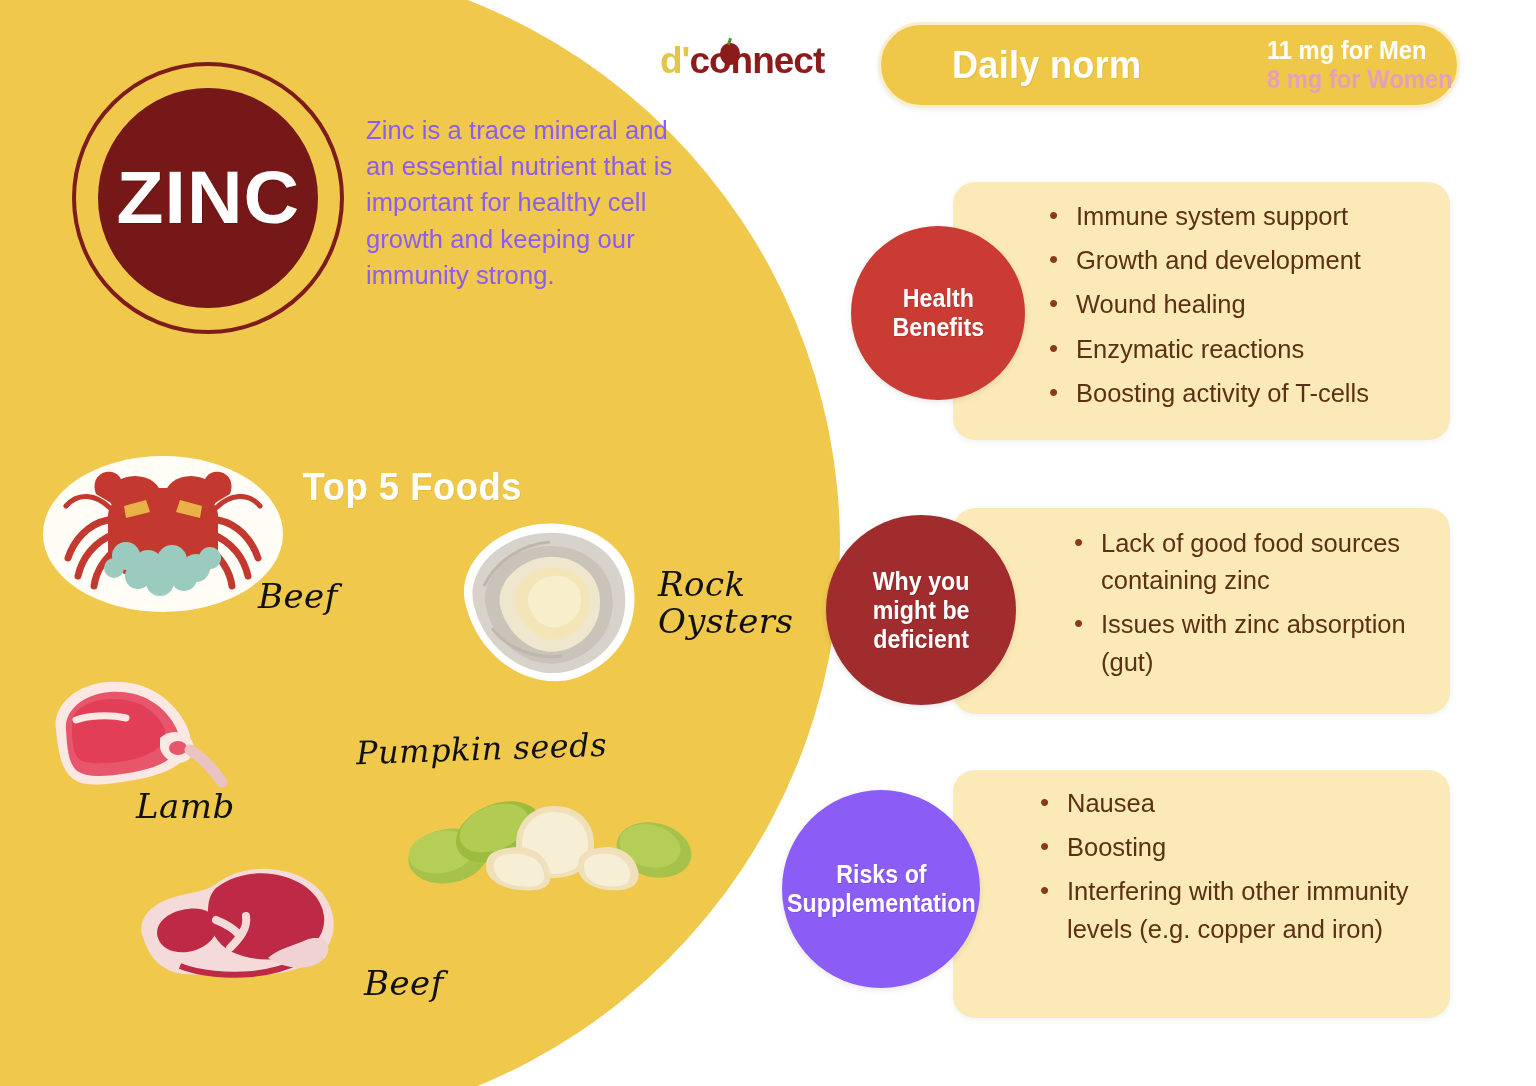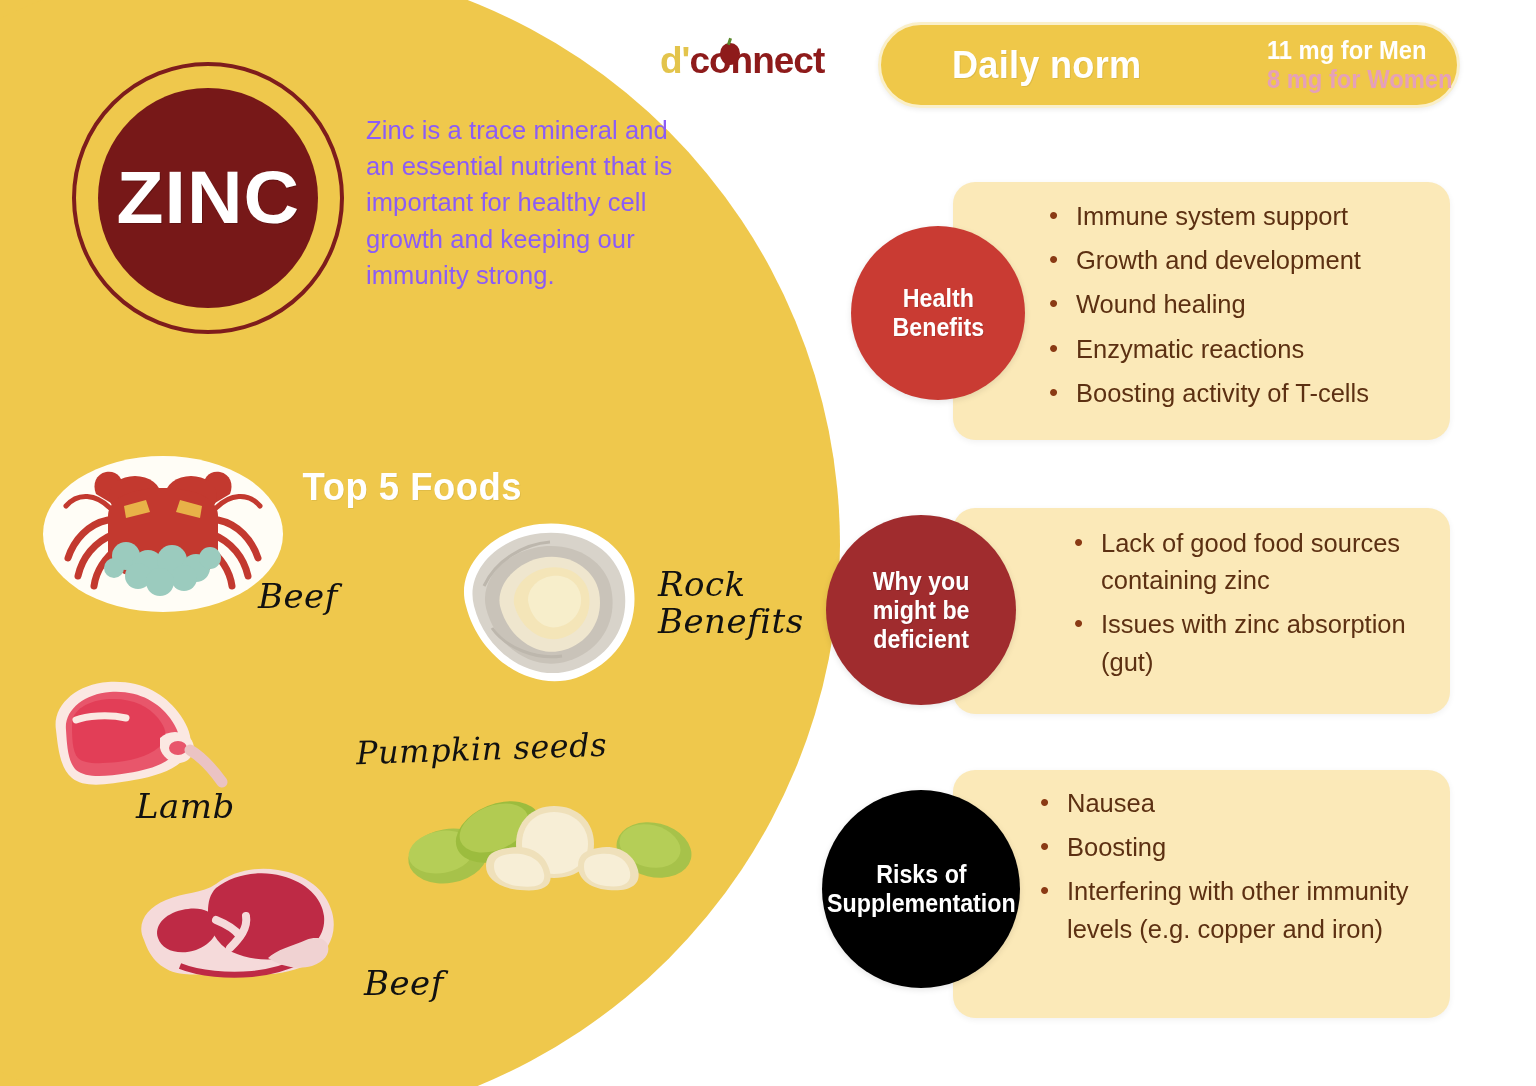--- a/index.html
+++ b/index.html
@@ -232,21 +232,21 @@
   #block-benefits .info-circle { left: 851px; top: 226px; width: 174px; height: 174px; background: #C93B33; }
   #block-benefits .info-list { left: 1045px; top: 198px; width: 400px; }
 
   
   #block-deficient .info-card { left: 953px; top: 508px; width: 497px; height: 206px; }
   #block-deficient .info-circle { left: 826px; top: 515px; width: 190px; height: 190px; background: #A02C2E; }
   #block-deficient .info-list { left: 1070px; top: 525px; width: 375px; }
 
   
   #block-risks .info-card { left: 953px; top: 770px; width: 497px; height: 248px; }
-  #block-risks .info-circle { left: 822px; top: 790px; width: 198px; height: 198px; background: #000000; }
+  #block-risks .info-circle { left: 782px; top: 790px; width: 198px; height: 198px; background: #8b5cf6; }
   #block-risks .info-list { left: 1036px; top: 785px; width: 410px; }
 
   
   .foods-title {
     position: absolute;
     left: 298px;
     top: 466px;
     color: #ffffff;
     font-family: "Liberation Sans Narrow", "Liberation Sans", sans-serif;
     font-weight: bold;
@@ -431,18 +431,18 @@
     <path d="M96 40 C114 26 140 22 162 28 C186 34 202 50 204 68 C206 88 192 102 172 108 C152 114 130 112 112 104 C96 96 88 80 88 64 C88 54 90 46 96 40 Z" fill="#BE2A45"></path>
     <path d="M38 90 C34 78 44 66 62 62 C78 58 92 62 96 72 C100 84 92 96 76 102 C58 108 42 102 38 90 Z" fill="#BE2A45"></path>
     <path d="M110 100 C120 90 128 80 126 68" stroke="#F5DADA" stroke-width="8" fill="none" stroke-linecap="round"></path>
     <path d="M96 72 C106 76 114 80 120 88" stroke="#F5DADA" stroke-width="8" fill="none" stroke-linecap="round"></path>
     <path d="M60 118 C80 126 108 128 132 126 C152 124 170 118 182 112" stroke="#BE2A45" stroke-width="6" fill="none"></path>
     <path d="M148 110 C160 118 176 122 192 118 C204 114 210 106 208 98 C206 90 196 88 186 92 C172 98 156 102 148 110 Z" fill="#F0D2D2"></path>
   </svg>
 
   <div class="food-label" id="label-crab" style="white-space: pre-line;">Beef</div>
   <div class="food-label" id="label-oysters" style="white-space: pre-line;">Rock
-Benefits</div>
+Oysters</div>
   <div class="food-label" id="label-pumpkin" style="white-space: pre-line;">Pumpkin seeds</div>
   <div class="food-label" id="label-lamb" style="white-space: pre-line;">Lamb</div>
   <div class="food-label" id="label-beef" style="white-space: pre-line;">Beef</div>
 
 </div>
 
 </body></html>

